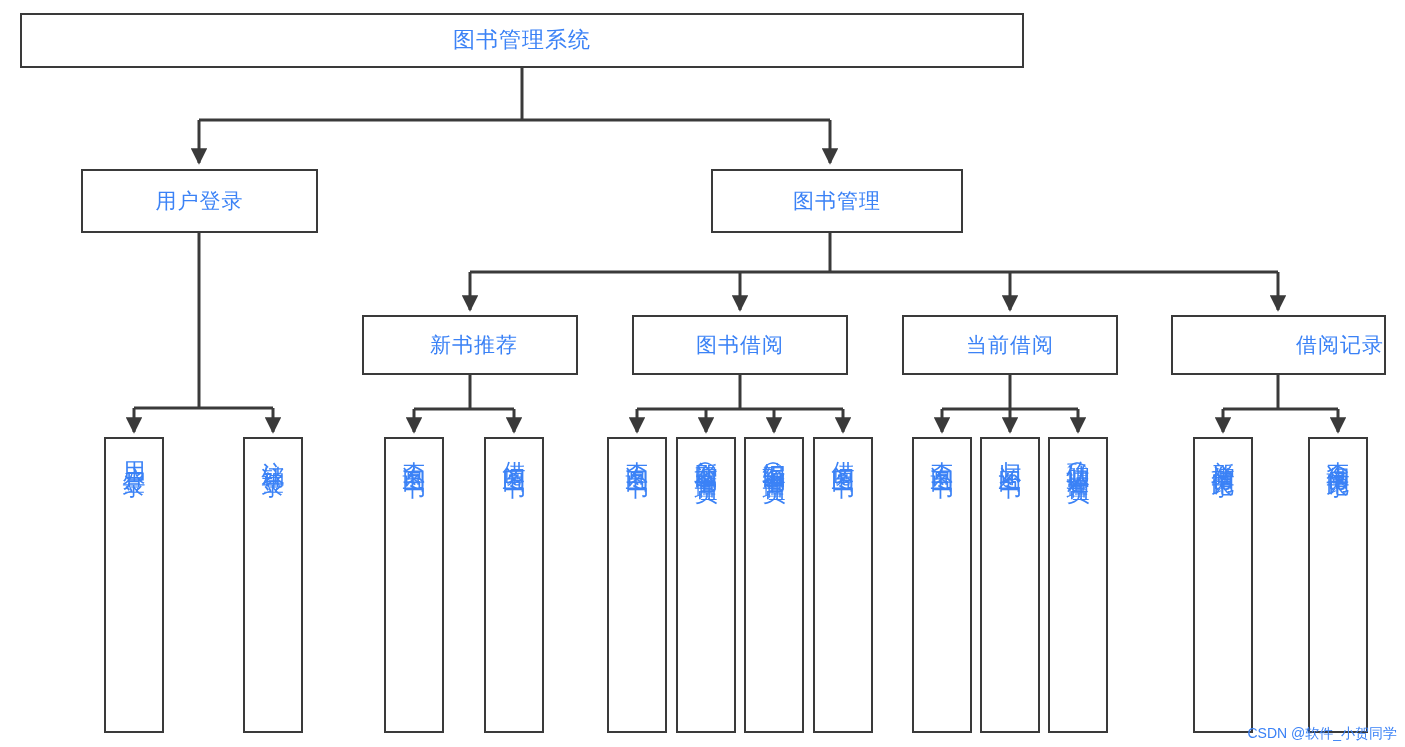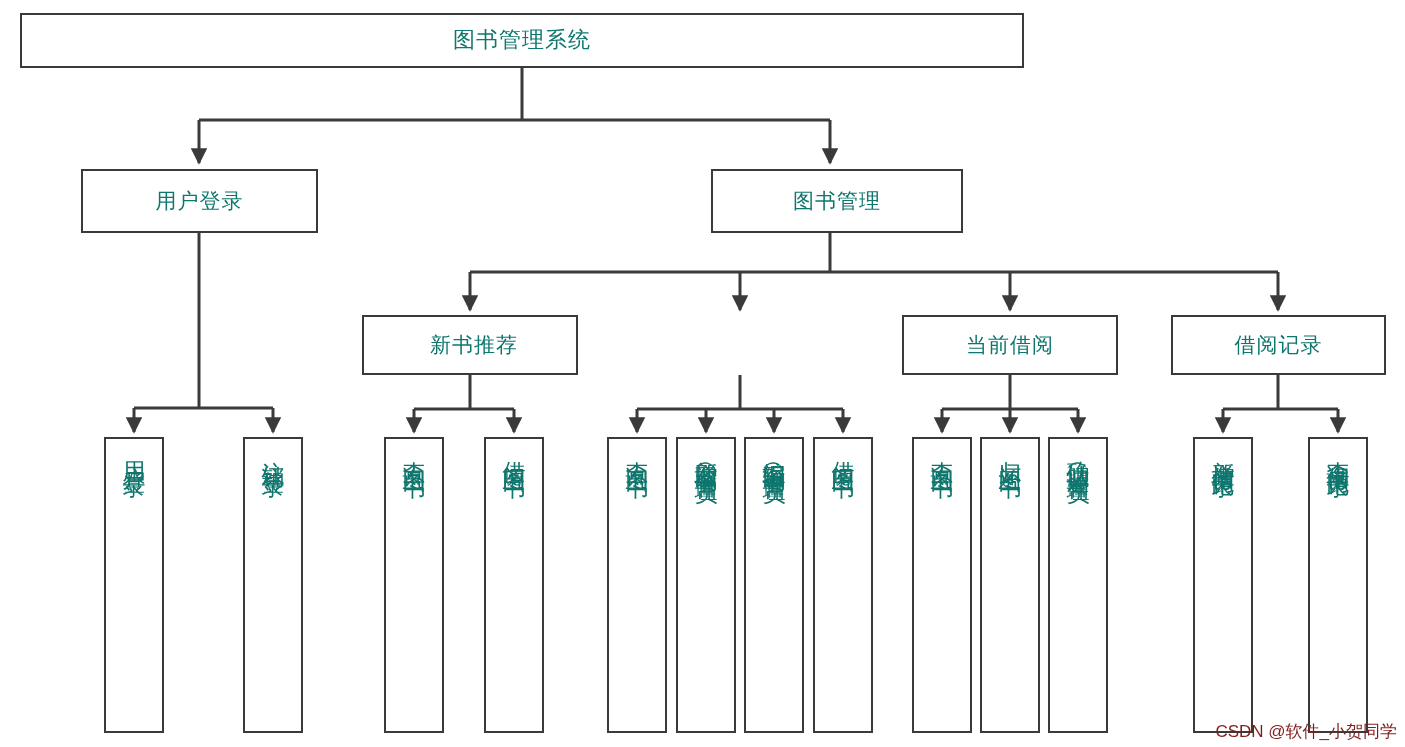--- a/index.html
+++ b/index.html
@@ -13,21 +13,21 @@
   #wires{position:absolute;left:0;top:0;width:1405px;height:747px;}
 
   .node{
     position:absolute;
     box-sizing:border-box;
     background:#ffffff;
     border:2px solid #3a3a3a;
     display:flex;
     align-items:center;
     justify-content:center;
-    color:#0f766e;
+    color:#3b82f6;
   }
   .node .lbl{
     display:block;
     text-align:center;
     line-height:1.12;
     white-space:nowrap;
   }
   .h-node .lbl{font-size:21px;letter-spacing:1px;}
   .root .lbl{font-size:22px;letter-spacing:1px;}
 
@@ -39,22 +39,22 @@
     font-size:23px;
     line-height:1;
     letter-spacing:5px;
     white-space:nowrap;
   }
   .leaf.tall .lbl{font-size:23px;letter-spacing:3px;}
 
   #watermark{
     position:absolute;
     right:8px;bottom:4px;
-    font-size:17px;
-    color:#7f1d1d;
+    font-size:14px;
+    color:#3b82f6;
     white-space:nowrap;
     user-select:none;
   }
 </style>
 </head>
 <body>
 
 <div id="stage">
 
   <svg id="wires" viewBox="0 0 1405 747">
@@ -114,24 +114,27 @@
   <div class="node h-node" style="left:81px;top:169px;width:237px;height:64px;">
     <span class="lbl">用户登录</span>
   </div>
   <div class="node h-node" style="left:711px;top:169px;width:252px;height:64px;">
     <span class="lbl">图书管理</span>
   </div>
 
   <div class="node h-node" style="left:362px;top:315px;width:216px;height:60px;padding-left:8px;">
     <span class="lbl">新书推荐</span>
   </div>
+  <div class="node h-node" style="left:632px;top:315px;width:216px;height:60px;">
+    <span class="lbl">图书借阅</span>
+  </div>
   <div class="node h-node" style="left:902px;top:315px;width:216px;height:60px;">
     <span class="lbl">当前借阅</span>
   </div>
-  <div class="node h-node" style="left:1171px;top:315px;width:215px;height:60px;">
+  <div class="node h-node" style="left:1171px;top:315px;width:215px;height:60px;justify-content:flex-end;">
     <span class="lbl">借阅记录</span>
   </div>
 
   <div class="node leaf" style="left:104px;top:437px;width:60px;height:296px;">
     <span class="lbl">用户登录</span>
   </div>
   <div class="node leaf" style="left:243px;top:437px;width:60px;height:296px;">
     <span class="lbl">注销登录</span>
   </div>
 

